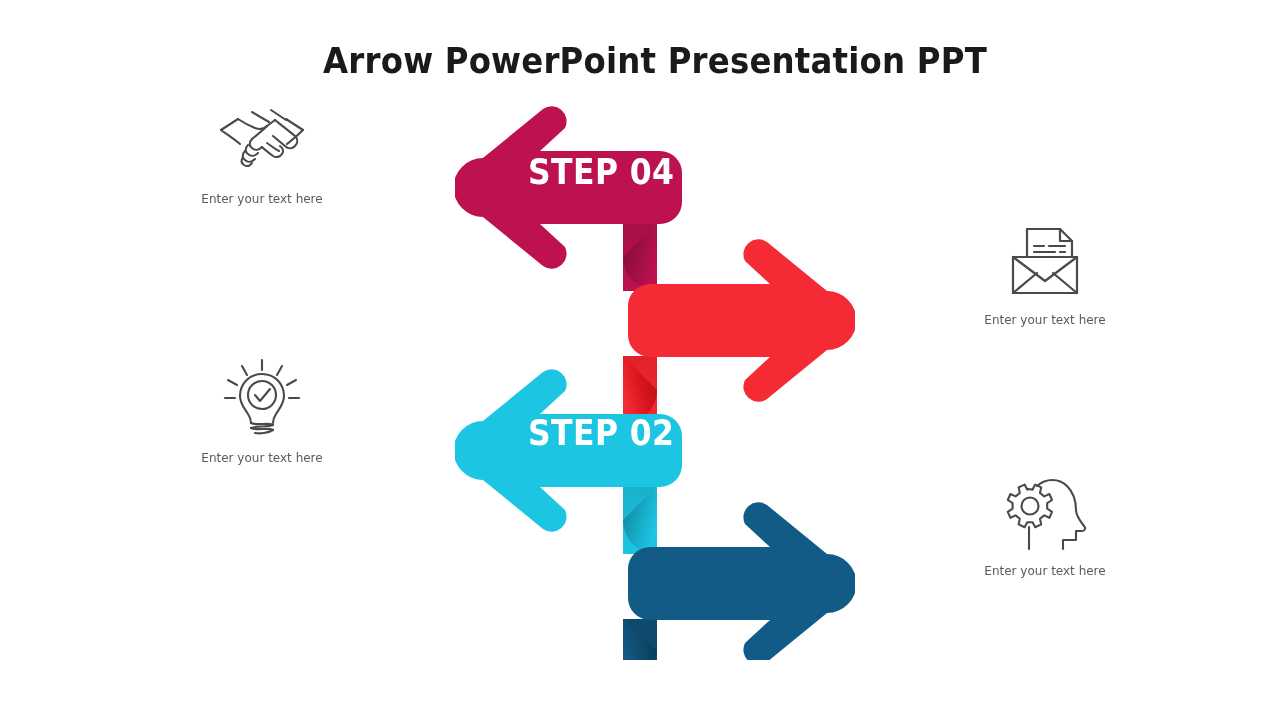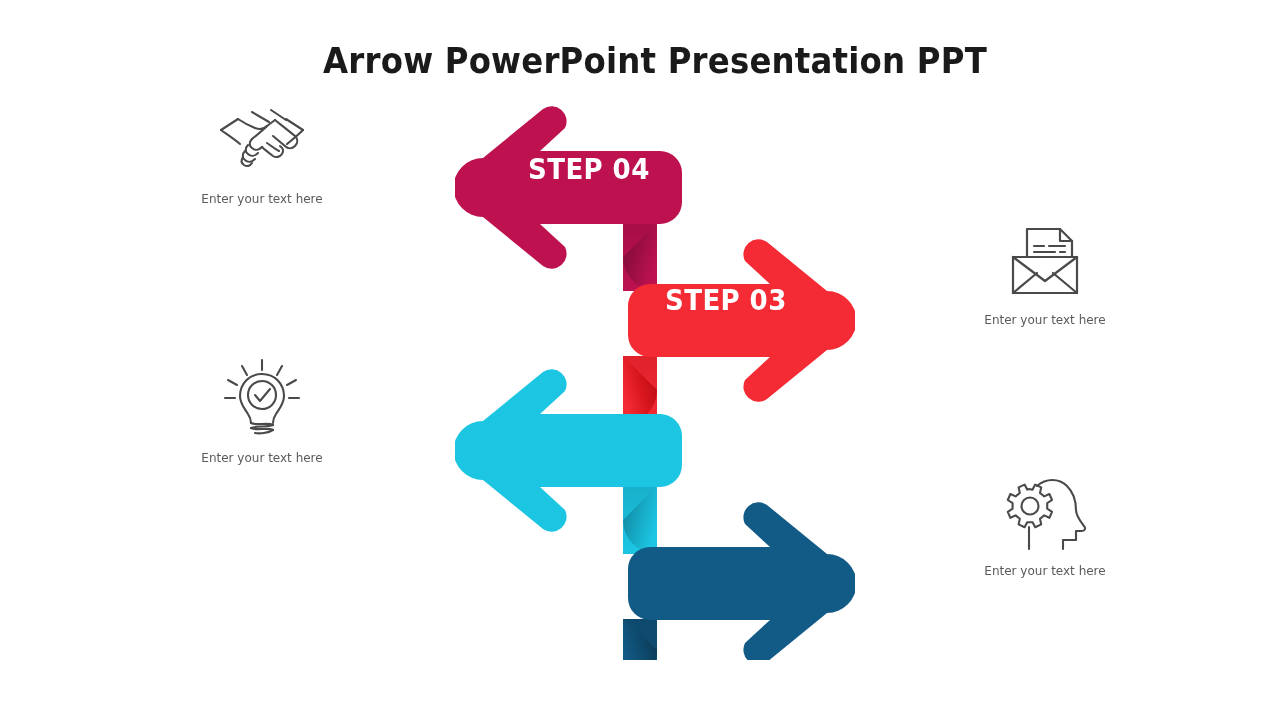--- a/index.html
+++ b/index.html
@@ -35,21 +35,21 @@
     left:440px;top:95px;
     width:400px;height:565px;
   }
   #diagram svg{display:block;}
 
   .arrow-label{
     position:absolute;
     color:#ffffff;
     font-family:"DejaVu Sans Condensed","Liberation Sans",sans-serif;
     font-weight:bold;
-    font-size:29px;
+    font-size:35px;
     letter-spacing:.4px;
     white-space:nowrap;
     pointer-events:none;
   }
   .lbl-s04{left:73px;top:57px;}
   .lbl-s03{left:210px;top:188px;}
   .lbl-s02{left:73px;top:318px;}
   .lbl-s01{left:210px;top:448px;}
 
   
@@ -211,21 +211,21 @@
           L 315 525
           L 290 548
           A 15 15 0 0 0 312 567
           L 372 518
           A 23 23 0 0 0 372 459
           Z" fill="#125b87"></path>
       </g>
     </svg>
 
     <div class="arrow-label lbl-s04">STEP 04</div>
-    <div class="arrow-label lbl-s03">STEP 03</div>
+    <div class="arrow-label lbl-s02">STEP 02</div>
   </div>
 
   <div class="callout" id="callout-0">
     <div class="ico">
       <svg width="110" height="80" viewBox="0 0 110 80" fill="none" stroke="#4a4a4a" stroke-width="2.1" stroke-linecap="round" stroke-linejoin="round">
         <path d="M14 31 L31 20"></path>
         <path d="M45 13 L62 23"></path>
         <path d="M96 31 L79 20"></path>
         <path d="M64 11 L79 21"></path>
         <path d="M31 20 C37 24 43 27 48 29 C53 31 57 30 60 27 L68 21"></path>

